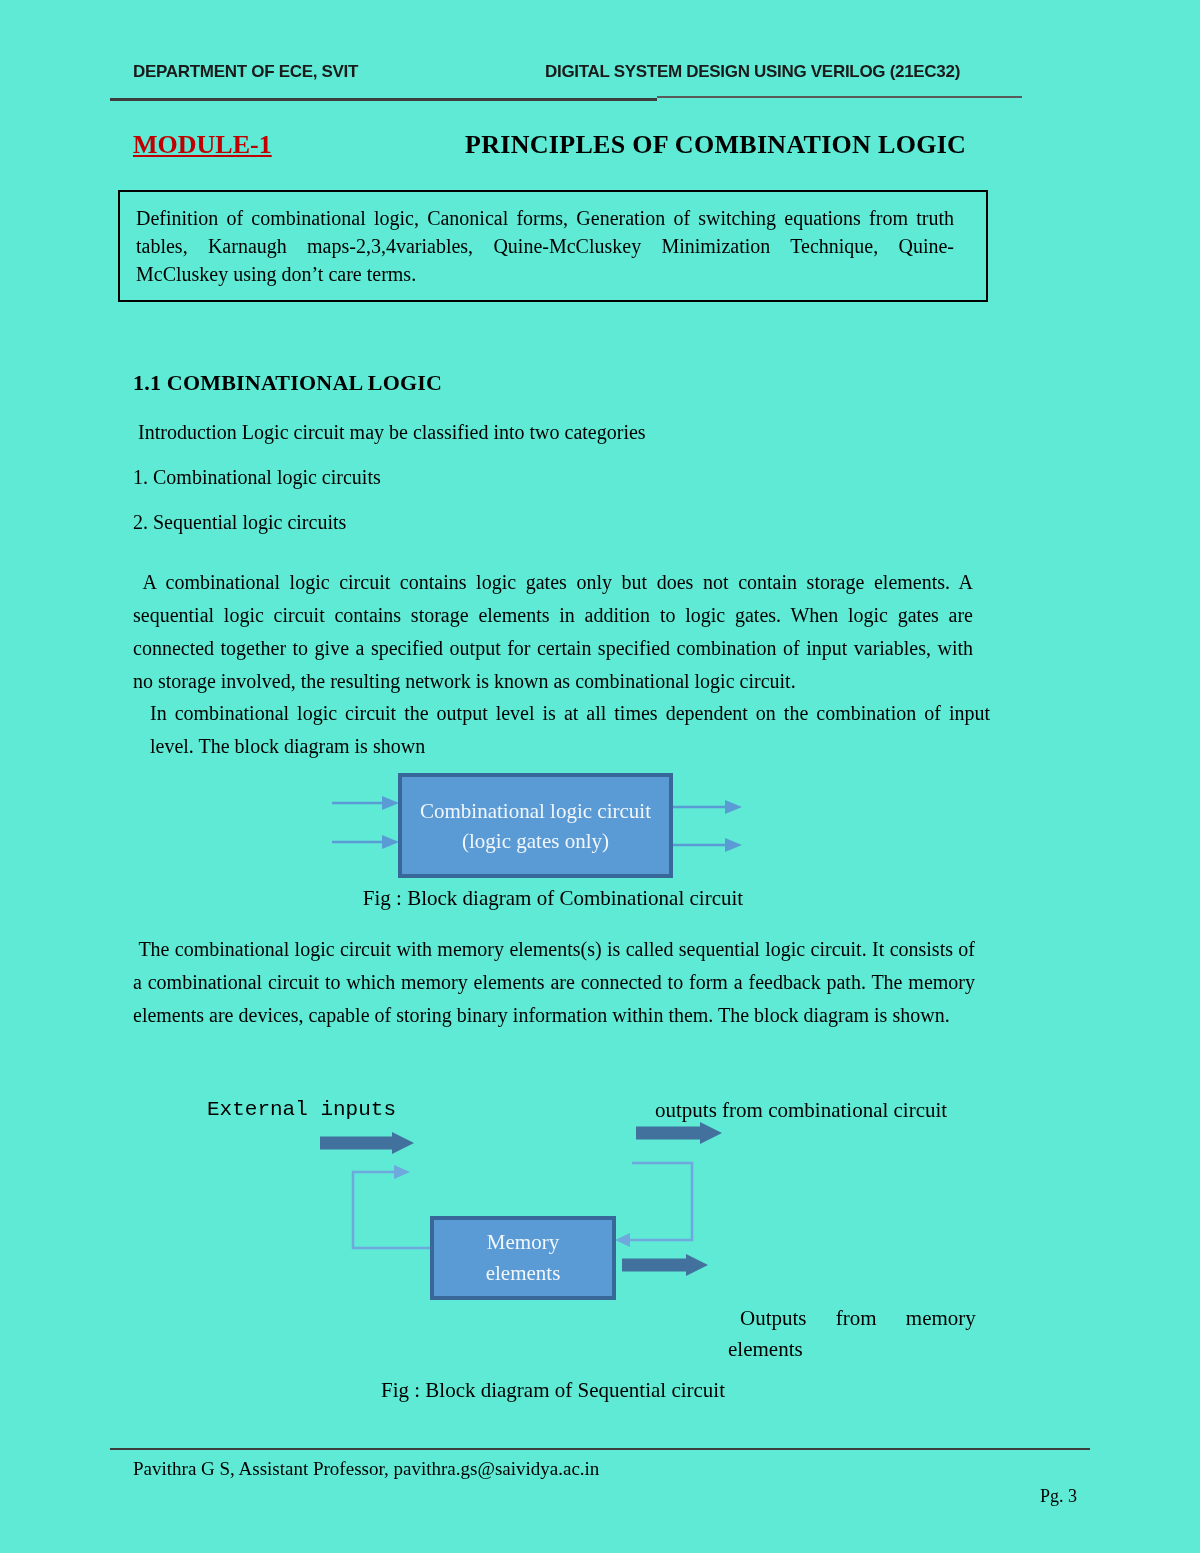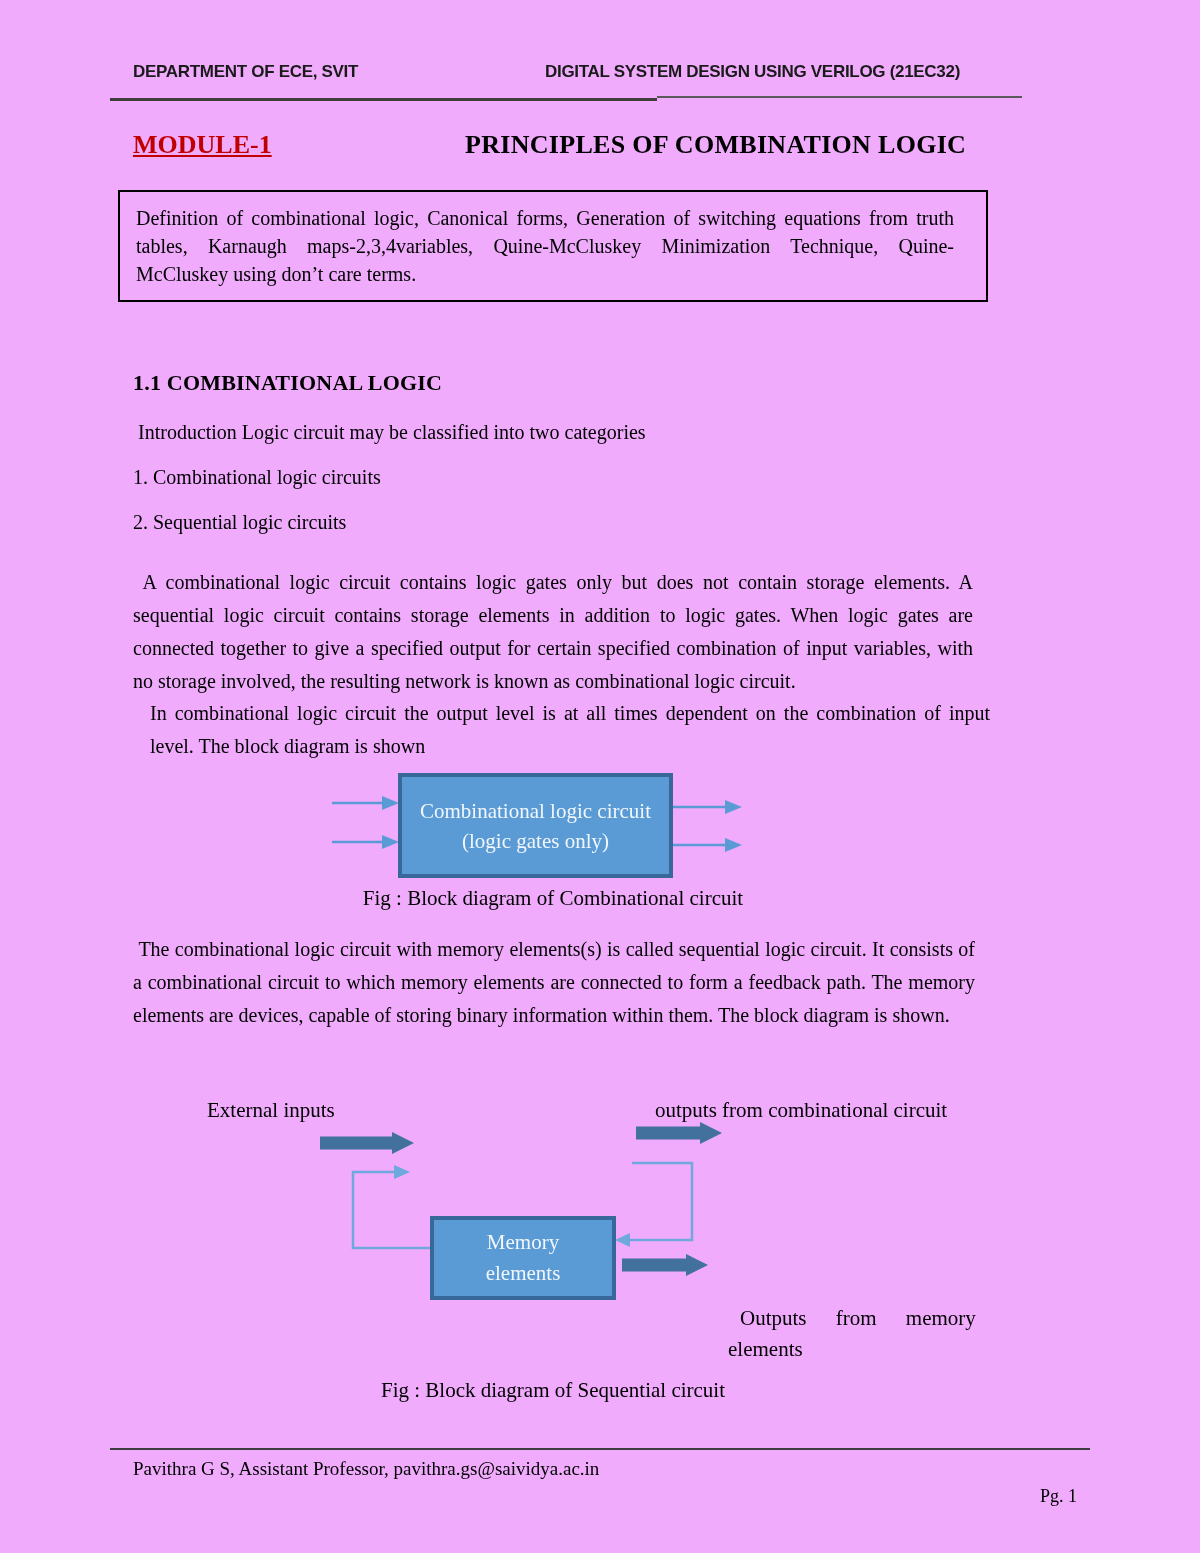--- a/index.html
+++ b/index.html
@@ -1,19 +1,19 @@
 <!DOCTYPE html>
 <html style="--accent-red: #c00000; --box-fill: #5b9bd5; --box-border: #38679a; --thick-arrow: #41719c; --thin-arrow: #5b9bd5; --feedback: #6fa8dc;"><head>
 <meta charset="utf-8">
 <style>
   html,body{margin:0;padding:0;background:#ffffff;}
   .page{
     position:relative;
     width:1200px;height:1553px;
-    background:#f0abfc;
+    background:#5eead4;
     font-family:"Liberation Serif", serif;
     color:#000;
     overflow:hidden;
   }
   .abs{position:absolute;}
   
   .hdr{font-family:"Liberation Sans", sans-serif;font-weight:bold;font-size:17px;letter-spacing:-0.3px;color:#1a1a1a;}
   .hdr-left{left:133px;top:62px;}
   .hdr-right{left:545px;top:62px;}
   .hdr-rule-a{left:110px;top:98px;width:547px;height:3px;background:#3d3d3d;}
@@ -42,21 +42,21 @@
     background:var(--box-fill,#5b9bd5);
     border:4px solid var(--box-border,#38679a);
     display:flex;flex-direction:column;align-items:center;justify-content:center;
     color:#f2f7fc;font-size:21px;line-height:30px;text-align:center;
   }
   .fig1-box{left:398px;top:773px;width:275px;height:105px;text-align:center;}
   .caption{left:133px;top:886px;width:840px;text-align:center;font-size:21px;}
   .caption2{left:133px;top:1378px;width:840px;text-align:center;font-size:21px;}
   
   .fig2-label{font-size:21px;}
-  .lbl-ext{left:207px;top:1098px;}
+  .lbl-ext{left:207px;top:1098px;font-family:Liberation Mono, monospace;}
   .lbl-outc{left:655px;top:1098px;}
   .comb-box{left:408px;top:1113px;width:224px;height:88px;line-height:31px;}
   .mem-box{left:430px;top:1216px;width:186px;height:84px;line-height:31px;}
   .lbl-outm{left:728px;top:1268px;width:250px;font-size:21px;line-height:31px;}
   .lbl-outm .sp1{display:block;padding-left:12px;word-spacing:24px;margin-top:35px;}
   .lbl-outm .sp2{display:block;}
   
   .thin-line{stroke:var(--thin-arrow,#5b9bd5);stroke-width:2.5;fill:none;}
   .thin-head{fill:var(--thin-arrow,#5b9bd5);}
   .thick-line{stroke:var(--thick-arrow,#41719c);stroke-width:13;fill:none;}
@@ -151,15 +151,15 @@
 
   <div class="abs lbl-outm">
     <span class="sp1">Outputs from memory</span>
     <span class="sp2">elements</span>
   </div>
 
   <div class="abs caption2">Fig : Block diagram of Sequential circuit</div>
 
   <div class="abs ftr-rule"></div>
   <div class="abs ftr-text">Pavithra G S, Assistant Professor, pavithra.gs@saividya.ac.in</div>
-  <div class="abs ftr-page">Pg. 1</div>
+  <div class="abs ftr-page">Pg. 3</div>
 
 </div>
 
 </body></html>

